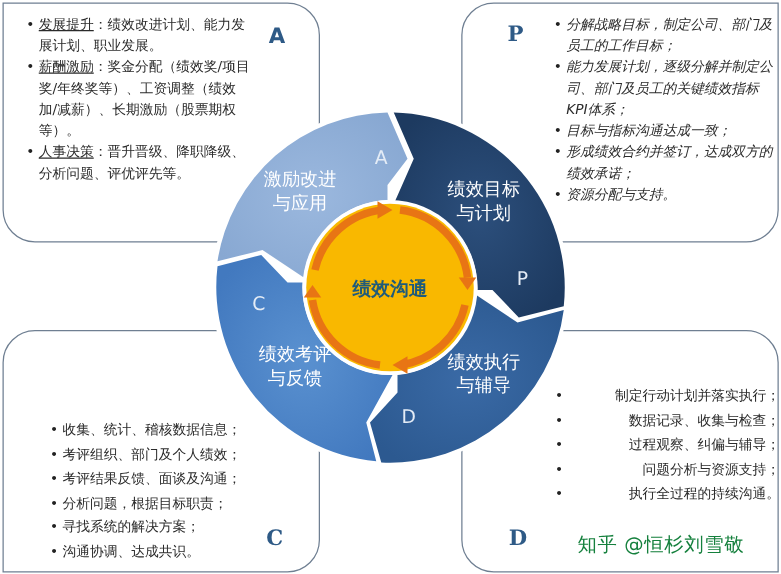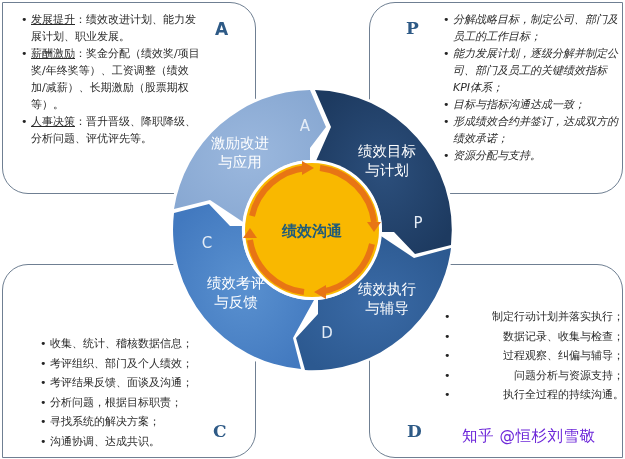--- a/index.html
+++ b/index.html
@@ -20,21 +20,21 @@
   .list-c { left:37px; top:43px; width:200px; line-height:19.5px;margin-top:26px; }
   .list-c li { line-height:19.6px; }
   .list-d { left:74px; top:42px; width:180px; }
   .list-d li { line-height:19.6px;text-align:right; }
   .letter { position:absolute; font-family:"DejaVu Serif", "Liberation Serif", serif;
             font-weight:bold; font-size:17px; color:#2e5a86; }
   .letter-a { left:212px; top:16px; font-family:"DejaVu Sans", sans-serif; }
   .letter-p { left:36px; top:15px; }
   .letter-c { left:210px; top:156px; }
   .letter-d { left:37px; top:156px; }
-  .watermark { position:absolute; left:92px; top:161px; font-size:15.5px; color:#6d28d9; letter-spacing:0.5px; }
+  .watermark { position:absolute; left:92px; top:161px; font-size:15.5px; color:#15803d; letter-spacing:0.5px; }
   svg.wheel { position:absolute; left:0; top:0; }
   .seg-label { font-size:14.5px; fill:#ffffff; }
   .seg-letter { font-size:15px; fill:#e4ecf6; }
 </style>
 </head>
 <body>
 
 <div class="box box-a">
   <ul class="list-a">
     <li><span class="u">发展提升</span><span>：绩效改进计划、能力发展计划、职业发展。</span></li>

